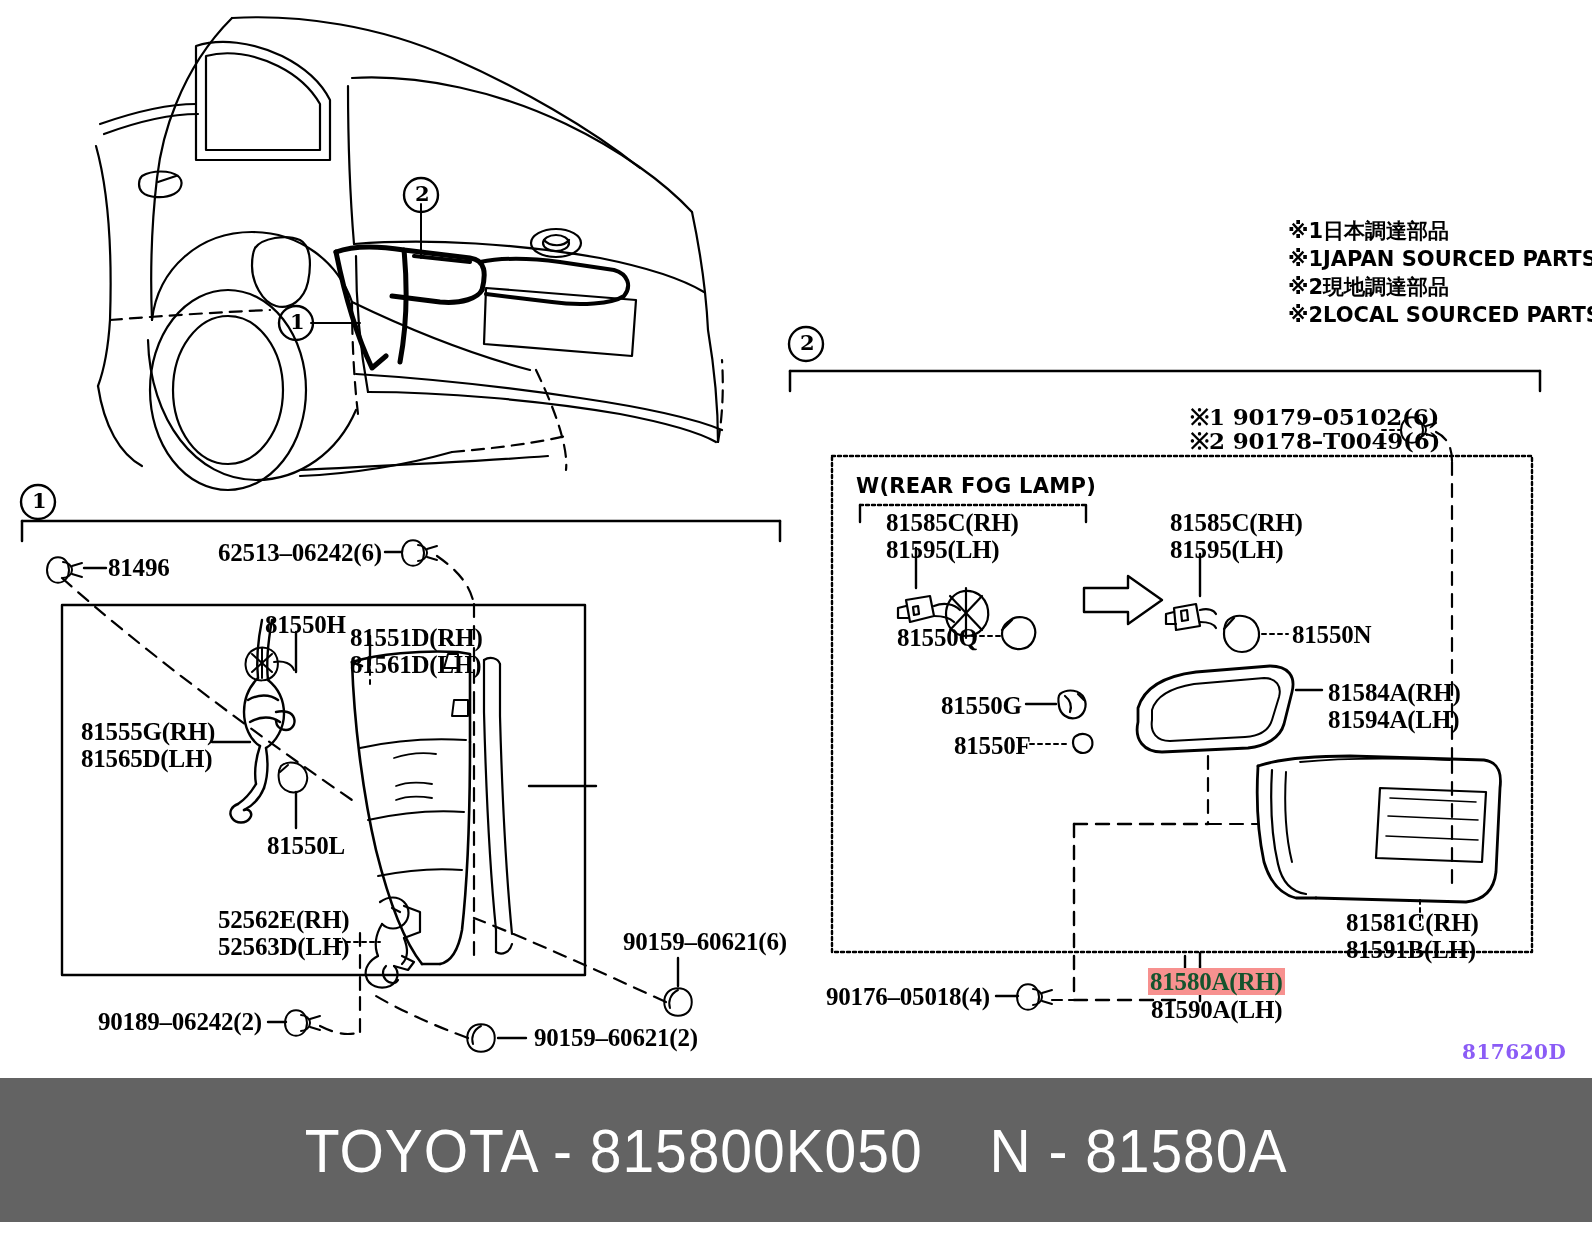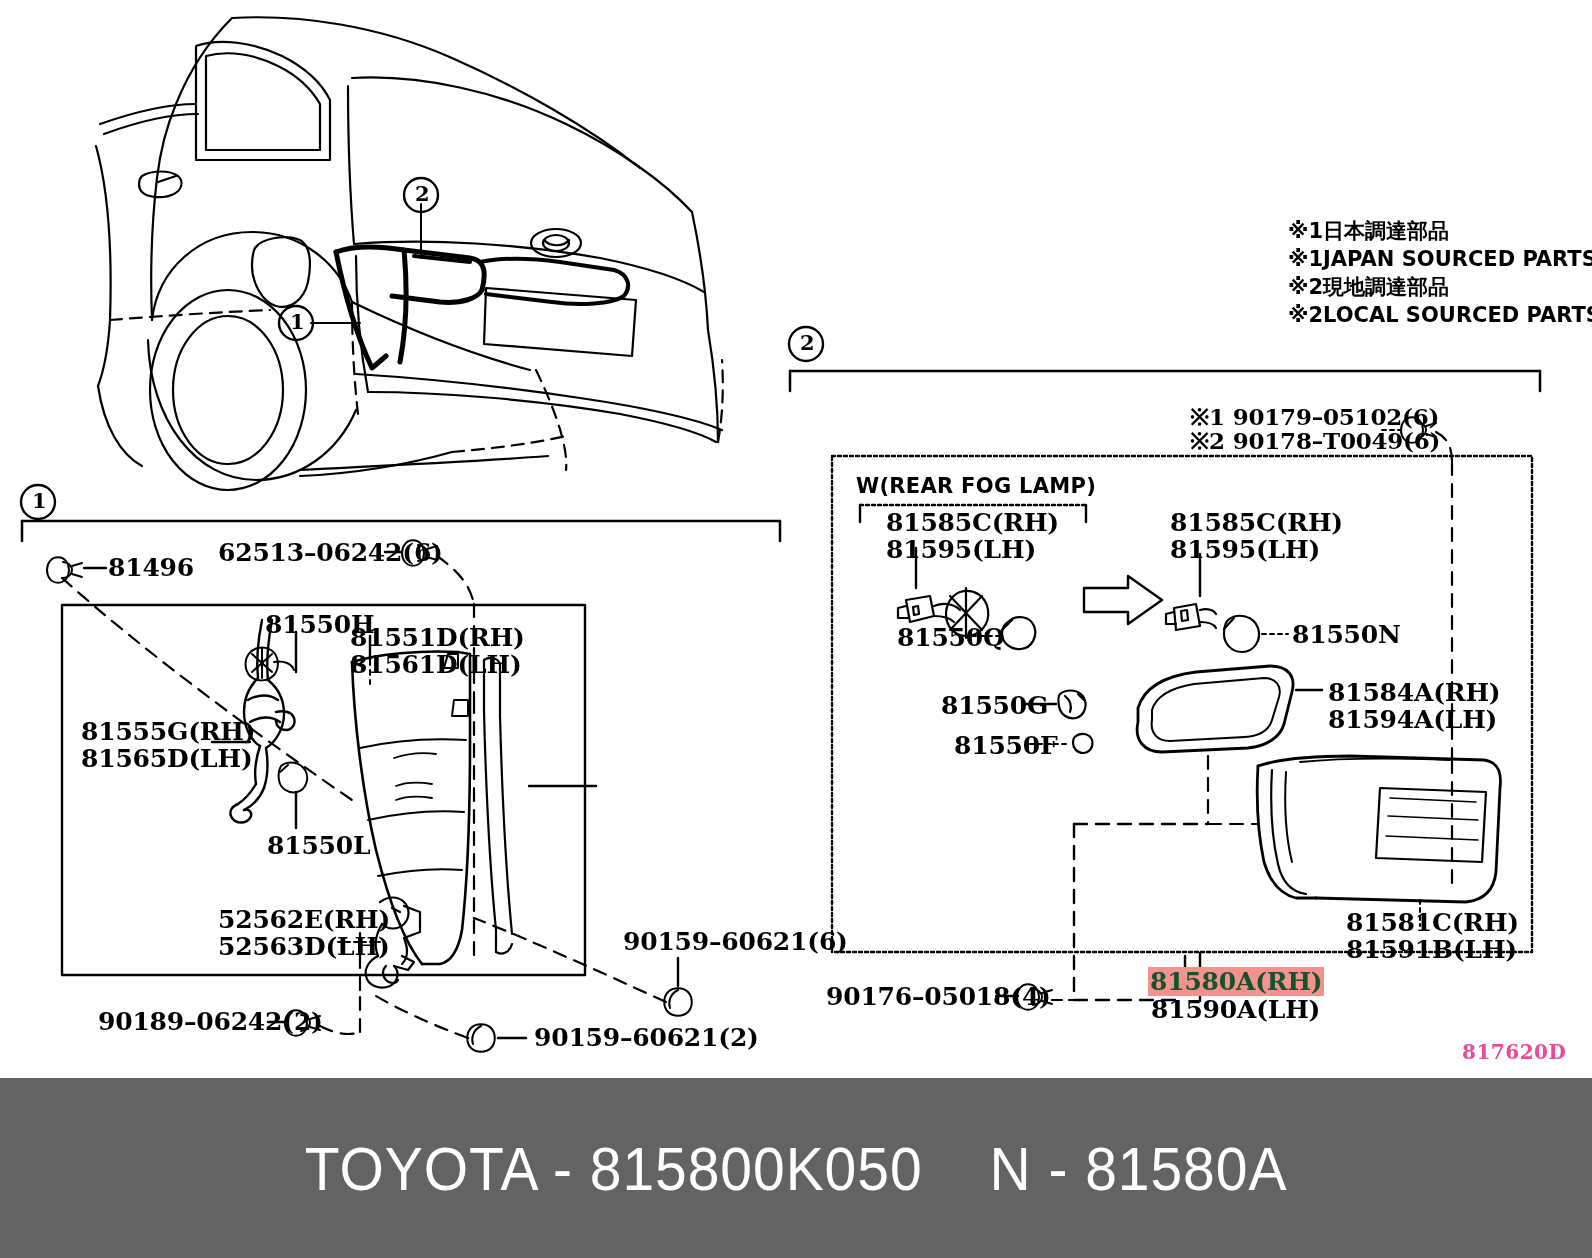--- a/index.html
+++ b/index.html
@@ -18,21 +18,21 @@
   .art { position: absolute; top: 0; left: 0; width: 1592px; height: 1258px; pointer-events: none; }
   .lbl {
     position: absolute;
     font-family: "DejaVu Serif", "Liberation Serif", serif;
     font-weight: bold;
     color: #000;
     white-space: pre;
     line-height: 1.08;
     letter-spacing: -0.2px;
   }
-  .lbl.s26 { font-size: 25px; }
+  .lbl.s26 { font-size: 25px; font-family: Liberation Serif, serif; }
   .lbl.s24 { font-size: 23px; }
   .lbl.s22 { font-size: 21px; }
   .note {
     position: absolute;
     font-family: "DejaVu Sans", "Liberation Sans", sans-serif;
     font-weight: bold;
     font-size: 21px;
     line-height: 1.33;
     color: #000;
     white-space: pre;
@@ -45,27 +45,27 @@
     color: #000;
     white-space: pre;
     letter-spacing: 0.3px;
   }
   .hl { background: #f7918f; color: #14532d; padding: 0 2px; }
   .drawcode {
     position: absolute;
     font-family: "DejaVu Serif", "Liberation Serif", serif;
     font-weight: bold;
     font-size: 20px;
-    color: #ec4899;
+    color: #8b5cf6;
     letter-spacing: 0.5px;
   }
   #banner {
     position: absolute;
     left: 0; top: 1078px;
-    width: 1592px; height: 180px;
+    width: 1592px; height: 144px;
     background: #636363;
     display: flex;
     align-items: center;
     justify-content: center;
   }
   #banner-text {
     font-family: "Liberation Sans", sans-serif;
     font-weight: 400;
     font-size: 62px;
     color: #ffffff;

